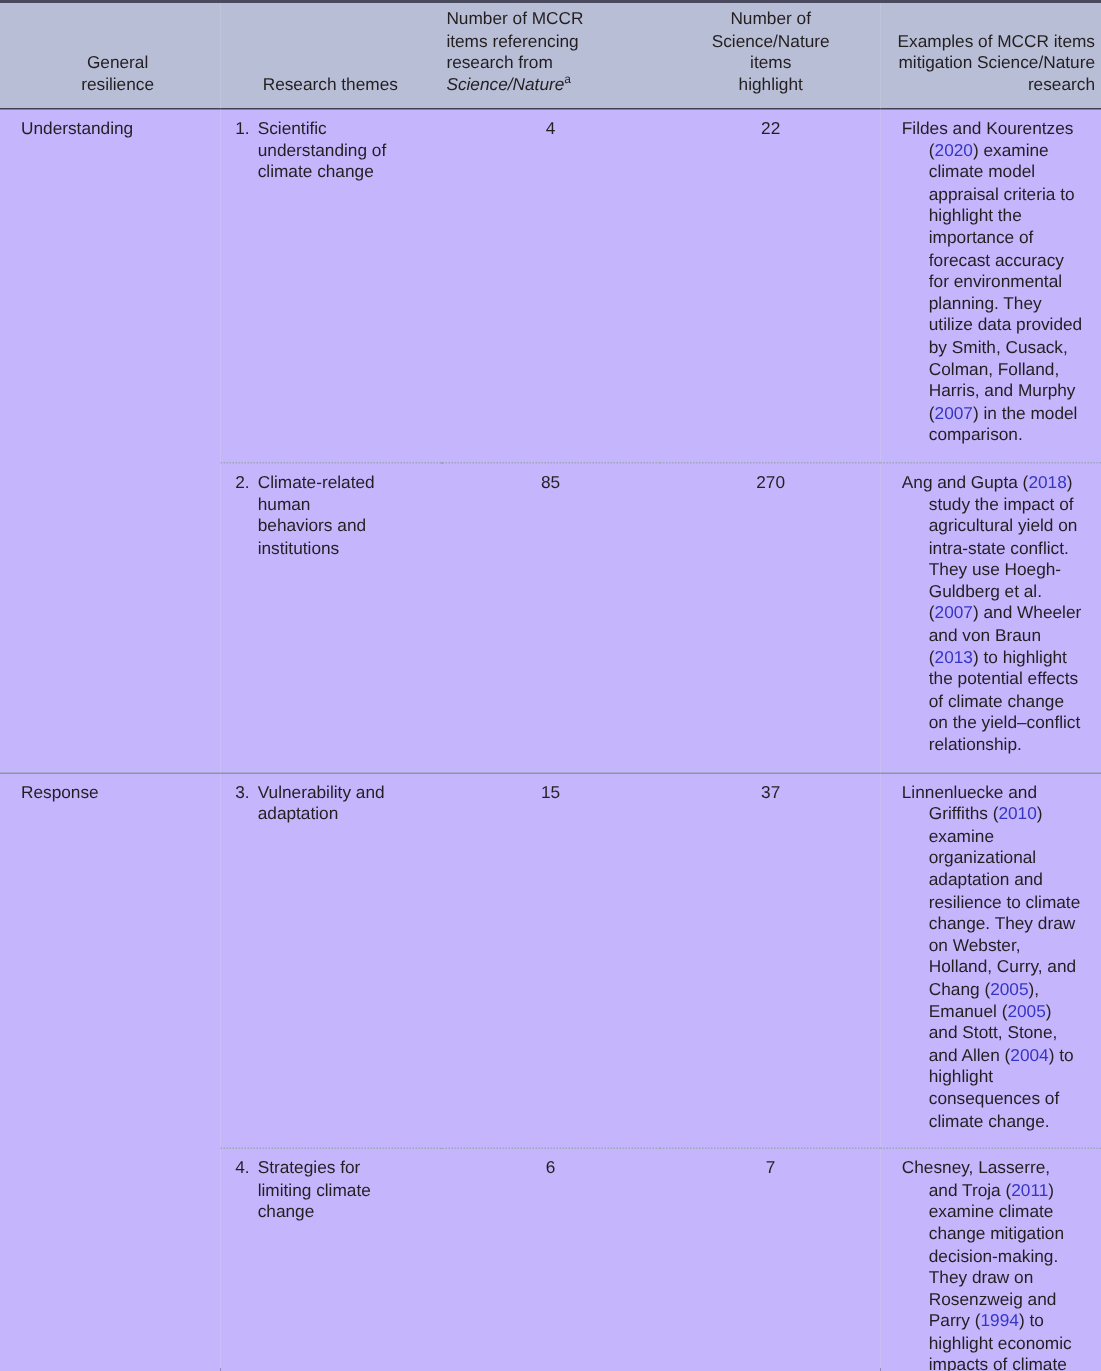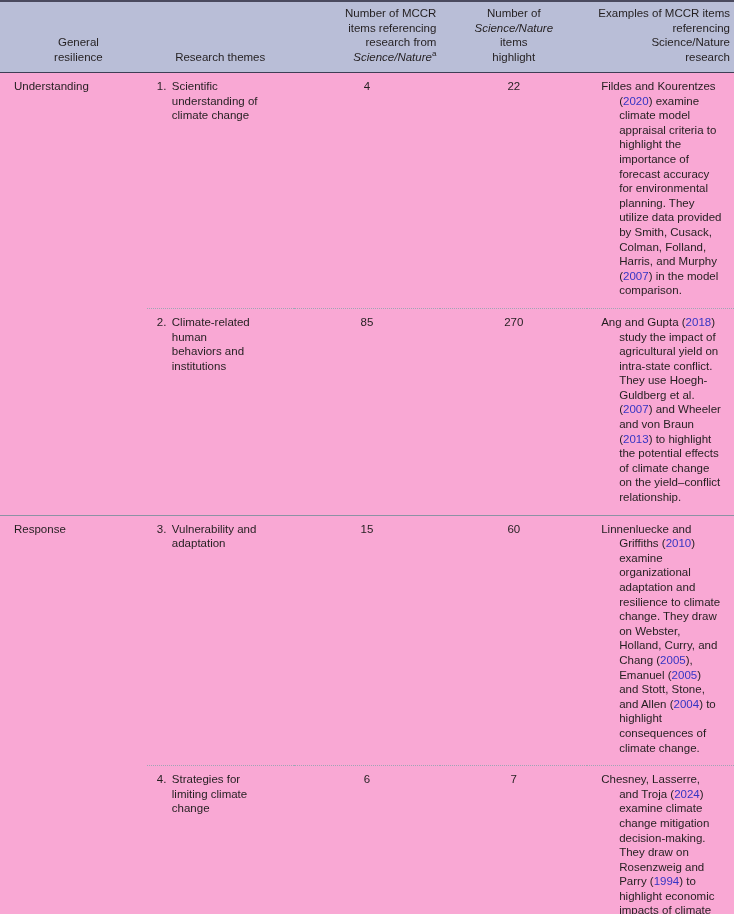--- a/index.html
+++ b/index.html
@@ -39,37 +39,37 @@
     font-weight: normal;
     font-size: 11.5px;
     line-height: 14.5px;
     vertical-align: bottom;
     padding: 4px 4px 8px 4px;
     border-bottom: 1.5px solid #3e3e55;
     color: #231f20;
   }
   th.c1 { text-align: center;   padding-left: 14px; }
   th.c2 { text-align: center; }
-  th.c3 { text-align: right; margin-top: 28px; }
+  th.c3 { text-align: left; margin-top: 28px; }
   th.c4 { text-align: center; }
   th.c5 { text-align: right; }
-  .ital { font-style: italic; }
+  .ital { }
   sup { font-size: 8px; vertical-align: super; line-height: 0; }
 
   
   .hline { display: block; }
 
   
   tbody td {
     font-size: 11.5px;
     line-height: 14.6px;
     vertical-align: top;
     color: #231f20;
     padding: 0;
-    background: #f9a8d4;
+    background: #c4b5fd;
   }
 
   td.cat {
     width: 110px;
     padding: 6px 6px 10px 14px;
     text-align: left;
   }
 
   td.theme {
     width: 112px;
@@ -137,21 +137,21 @@
           <span class="hline"><em class="ital">Science/Nature</em><sup>a</sup></span>
         </th>
         <th class="c4">
           <span class="hline">Number of</span>
           <span class="hline ital">Science/Nature</span>
           <span class="hline">items</span>
           <span class="hline">highlight</span>
         </th>
         <th class="c5">
           <span class="hline">Examples of MCCR items</span>
-          <span class="hline">referencing Science/Nature</span>
+          <span class="hline">mitigation Science/Nature</span>
           <span class="hline">research</span>
         </th>
       </tr>
     </thead>
     <tbody id="tbody">
         <tr>
           <td class="cat"><span>Understanding</span></td>
           <td class="theme"><span class="theme-num">1.</span><span class="theme-txt">Scientific understanding of climate change</span></td>
           <td class="num1">4</td>
           <td class="num2">22</td>
@@ -161,25 +161,25 @@
           <td class="cat nodot"></td>
           <td class="theme"><span class="theme-num">2.</span><span class="theme-txt">Climate-related human behaviors and institutions</span></td>
           <td class="num1">85</td>
           <td class="num2">270</td>
           <td class="ex"><span>Ang and Gupta (</span><span class="cite">2018</span><span>) study the impact of agricultural yield on intra-state conflict. They use Hoegh-Guldberg et al. (</span><span class="cite">2007</span><span>) and Wheeler and von Braun (</span><span class="cite">2013</span><span>) to highlight the potential effects of climate change on the yield–conflict relationship.</span></td>
         </tr>
         <tr class="section-sep">
           <td class="cat"><span>Response</span></td>
           <td class="theme"><span class="theme-num">3.</span><span class="theme-txt">Vulnerability and adaptation</span></td>
           <td class="num1">15</td>
-          <td class="num2">60</td>
+          <td class="num2">37</td>
           <td class="ex"><span>Linnenluecke and Griffiths (</span><span class="cite">2010</span><span>) examine organizational adaptation and resilience to climate change. They draw on Webster, Holland, Curry, and Chang (</span><span class="cite">2005</span><span>), Emanuel (</span><span class="cite">2005</span><span>) and Stott, Stone, and Allen (</span><span class="cite">2004</span><span>) to highlight consequences of climate change.</span></td>
         </tr>
         <tr class="dotted-sep">
           <td class="cat nodot"></td>
           <td class="theme"><span class="theme-num">4.</span><span class="theme-txt">Strategies for limiting climate change</span></td>
           <td class="num1">6</td>
           <td class="num2">7</td>
-          <td class="ex"><span>Chesney, Lasserre, and Troja (</span><span class="cite">2024</span><span>) examine climate change mitigation decision-making. They draw on Rosenzweig and Parry (</span><span class="cite">1994</span><span>) to highlight economic impacts of climate change.</span></td>
+          <td class="ex"><span>Chesney, Lasserre, and Troja (</span><span class="cite">2011</span><span>) examine climate change mitigation decision-making. They draw on Rosenzweig and Parry (</span><span class="cite">1994</span><span>) to highlight economic impacts of climate change.</span></td>
         </tr>
       </tbody>
   </table>
 </div>
 
 </body></html>

